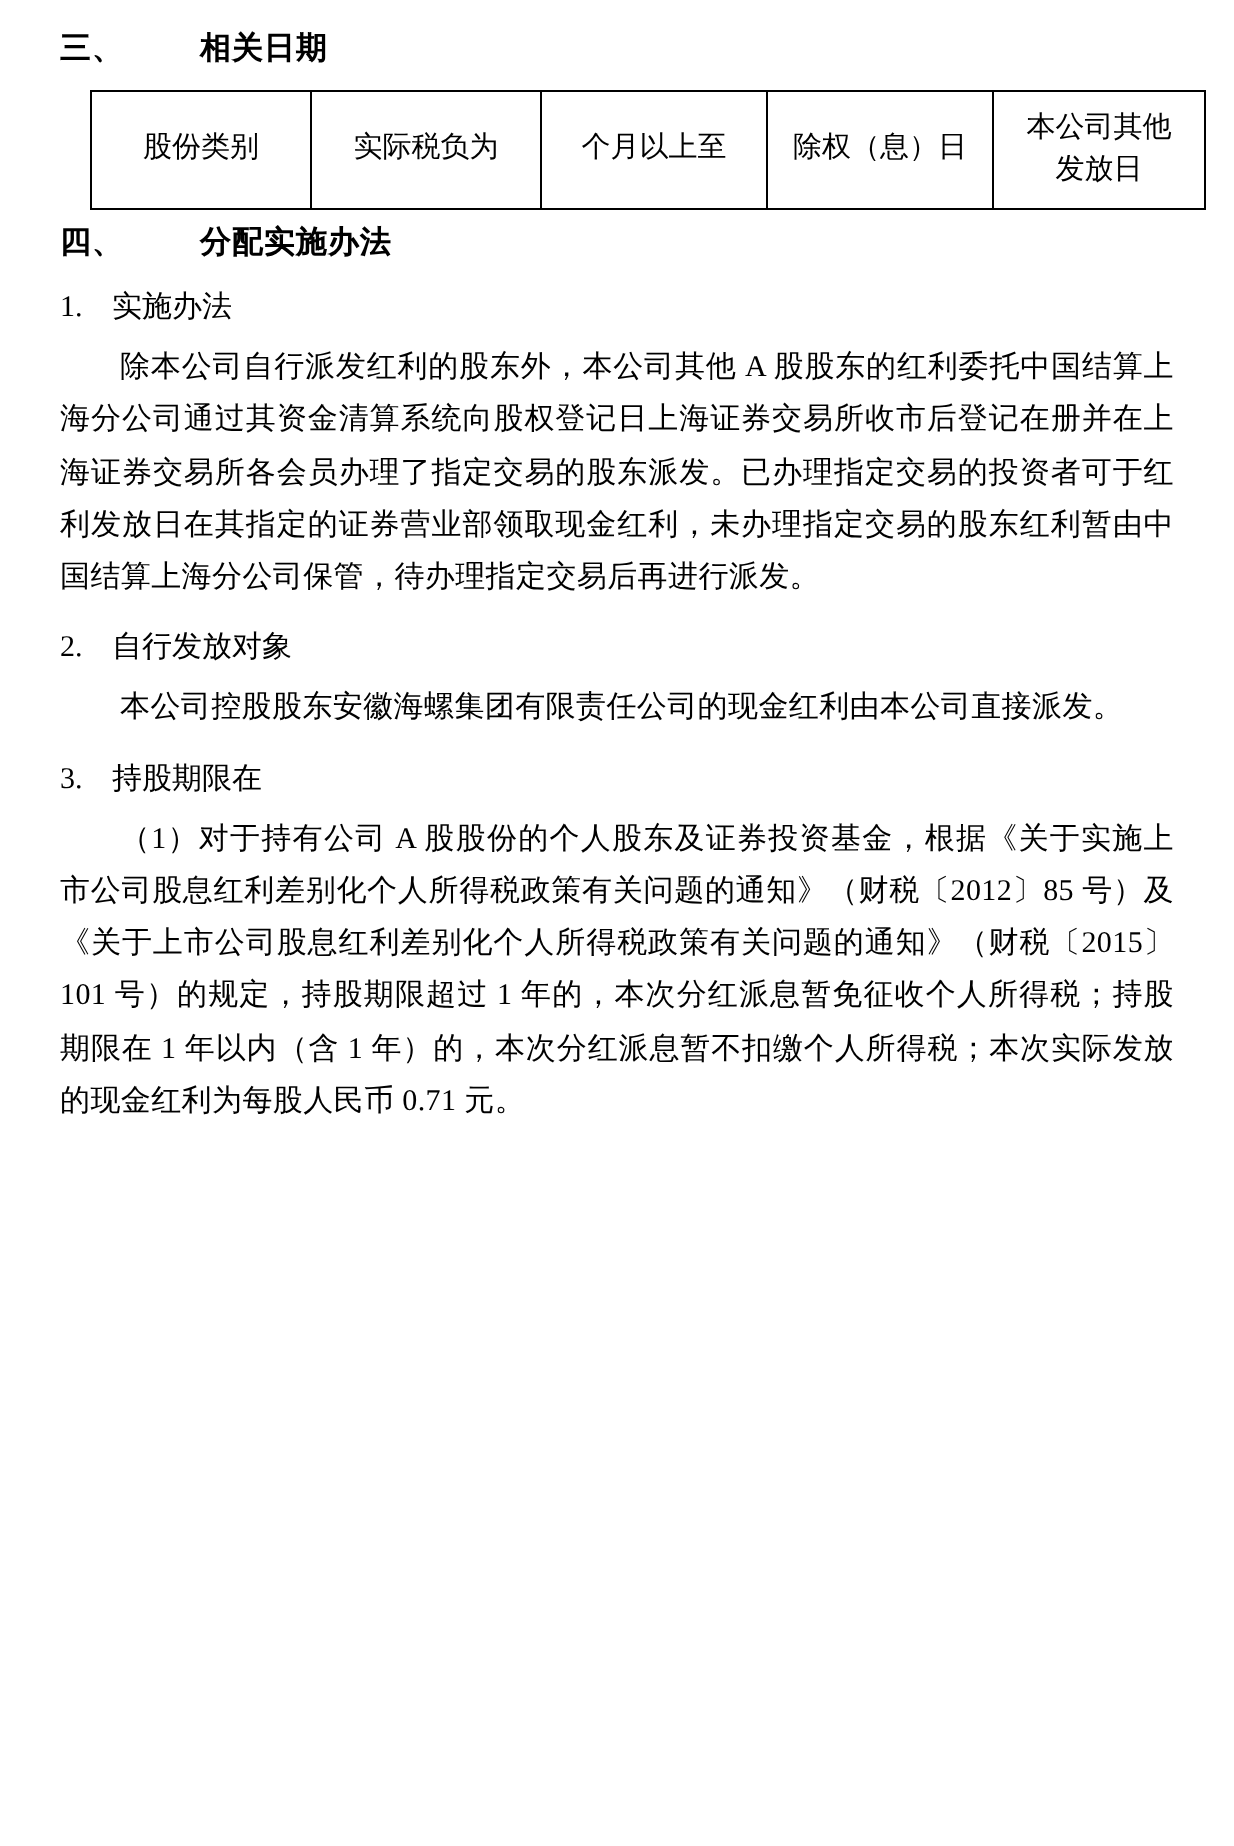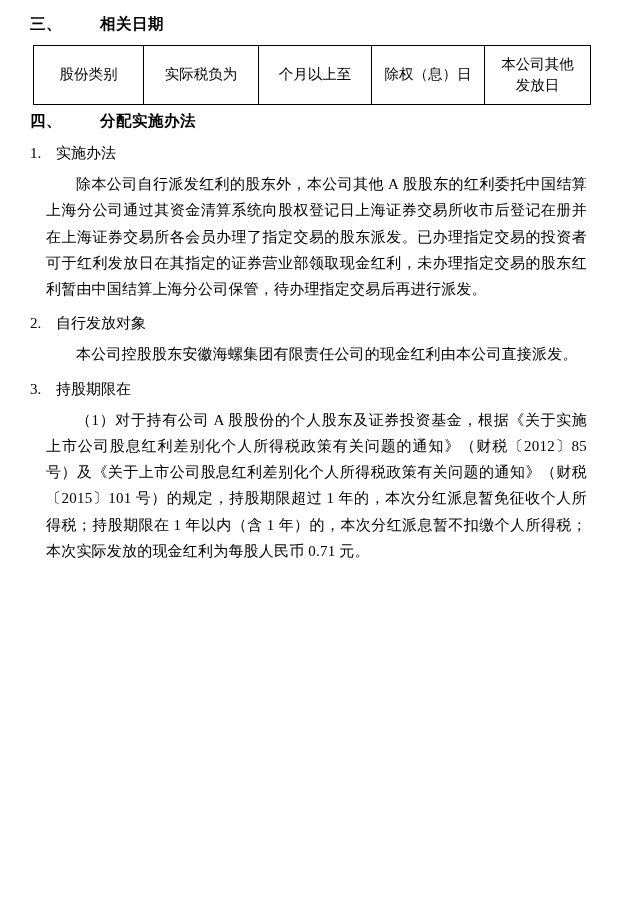--- a/index.html
+++ b/index.html
@@ -33,21 +33,21 @@
     display: inline-block;
     width: 70px;
     flex: none;
   }
   .section-heading .txt {
     display: inline-block;
   }
   table.rel-dates {
     border-collapse: collapse;
     width: 557px;
-    margin: 6px 0 6px 3px;
+    margin: 6px 0 6px 15px;
     table-layout: fixed;
   }
   table.rel-dates td {
     border: 1px solid #000000;
     text-align: center;
     vertical-align: middle;
     font-size: 14.5px;
     padding: 6px 2px;
     line-height: 1.45;
   }
@@ -65,21 +65,21 @@
   }
   .numbered .idx {
     width: 26px;
     flex: none;
   }
   .para {
     font-size: 15px;
     line-height: 1.75;
     text-align: justify;
     text-justify: inter-ideograph;
-    margin: 6px 0 6px 16px;
+    margin: 6px 0 6px 0;
     text-indent: 2em;
     letter-spacing: 0.2px;
   }
 </style>
 </head>
 <body>
 
 <div class="page">
 
   <div class="section-heading">

